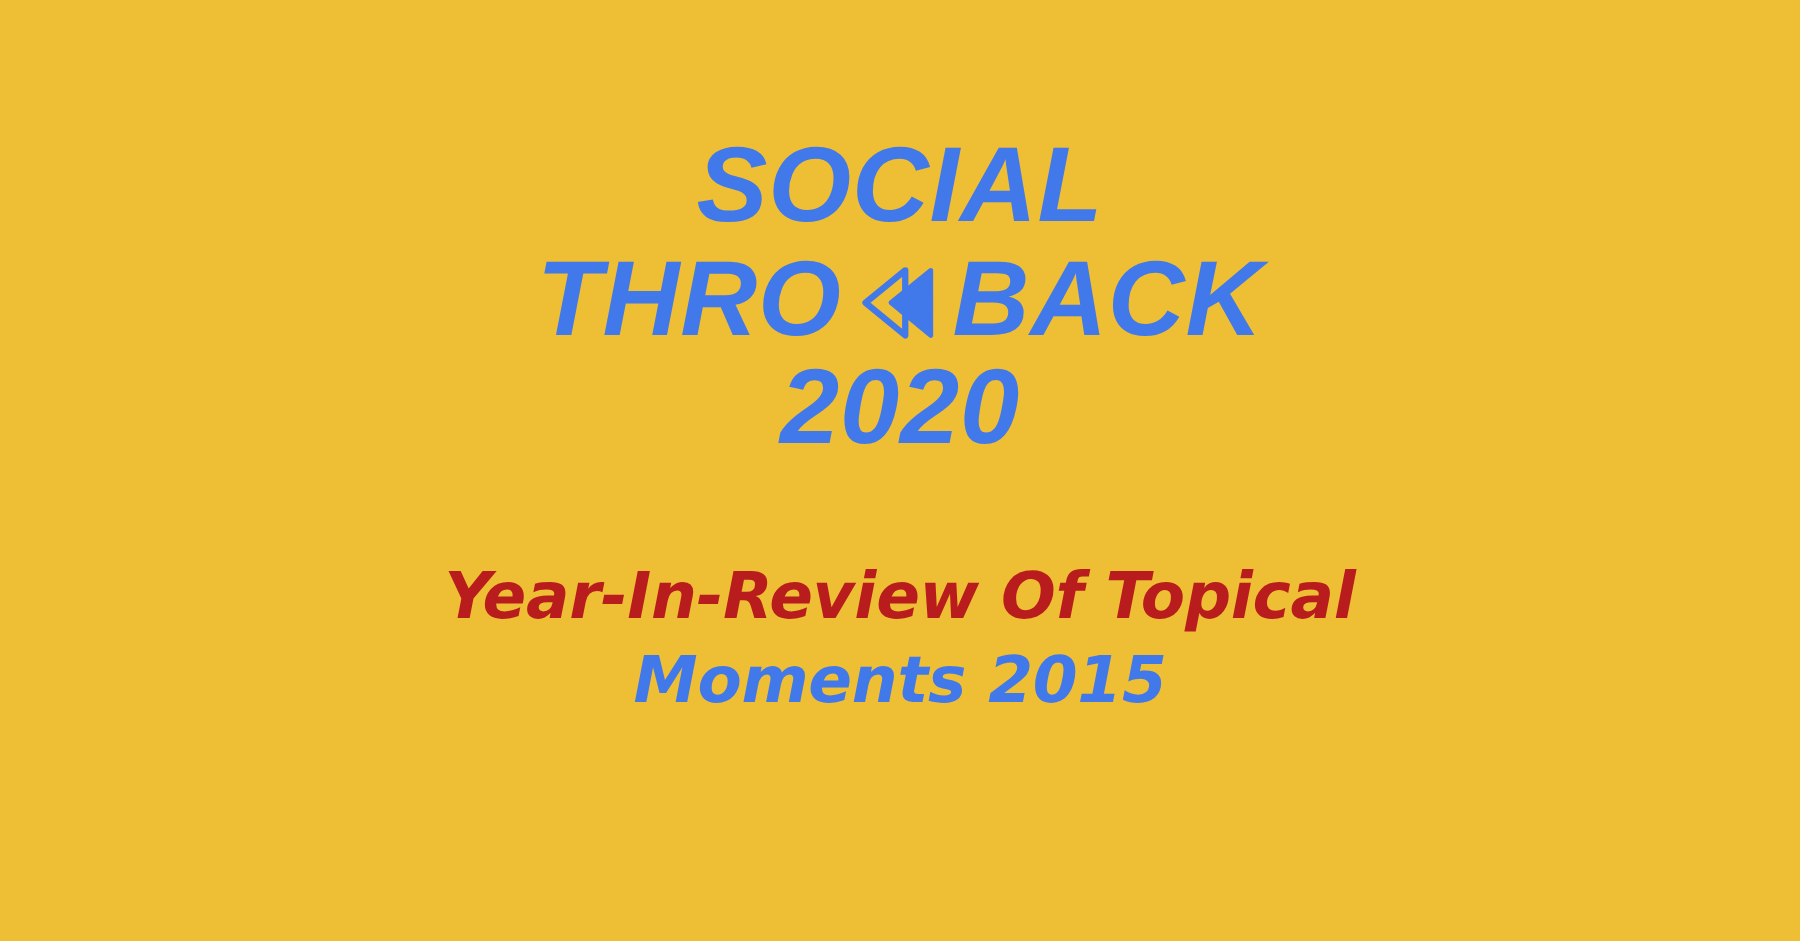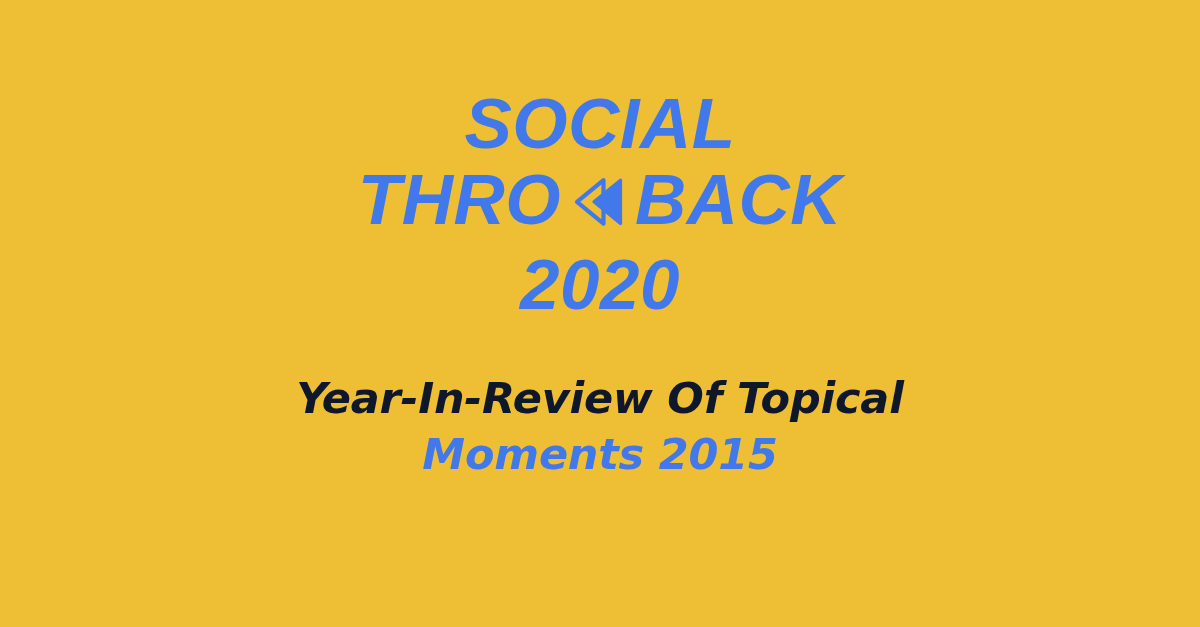--- a/index.html
+++ b/index.html
@@ -51,21 +51,21 @@
 
   .title-line.line-2 {
     display: flex;
     align-items: center;
     justify-content: center;
     gap: 12px;
     margin-top: 7px;
   }
 
   .title-line.line-3 {
-    margin-top: 16px;
+    margin-top: 3px;
   }
 
   
   .rewind-icon {
     display: inline-block;
     width: 56px;
     height: 50px;
     position: relative;
     top: 2px;
     margin: 0 -3px;
@@ -125,17 +125,17 @@
         </svg>
       </span>
 
       <span>BACK</span>
     </span>
 
     <span class="title-line line-3" style="color: rgb(66, 121, 234);">2020</span>
   </div>
 
   <div class="subtitle-block">
-    <span class="subtitle-line sub-1" style="color: #0f172a;">Year-In-Review Of Topical</span>
+    <span class="subtitle-line sub-1" style="color: #b91c1c;">Year-In-Review Of Topical</span>
     <span class="subtitle-line sub-2" style="color: rgb(66, 121, 234);">Moments 2015</span>
   </div>
 
 </div>
 
 </body></html>

